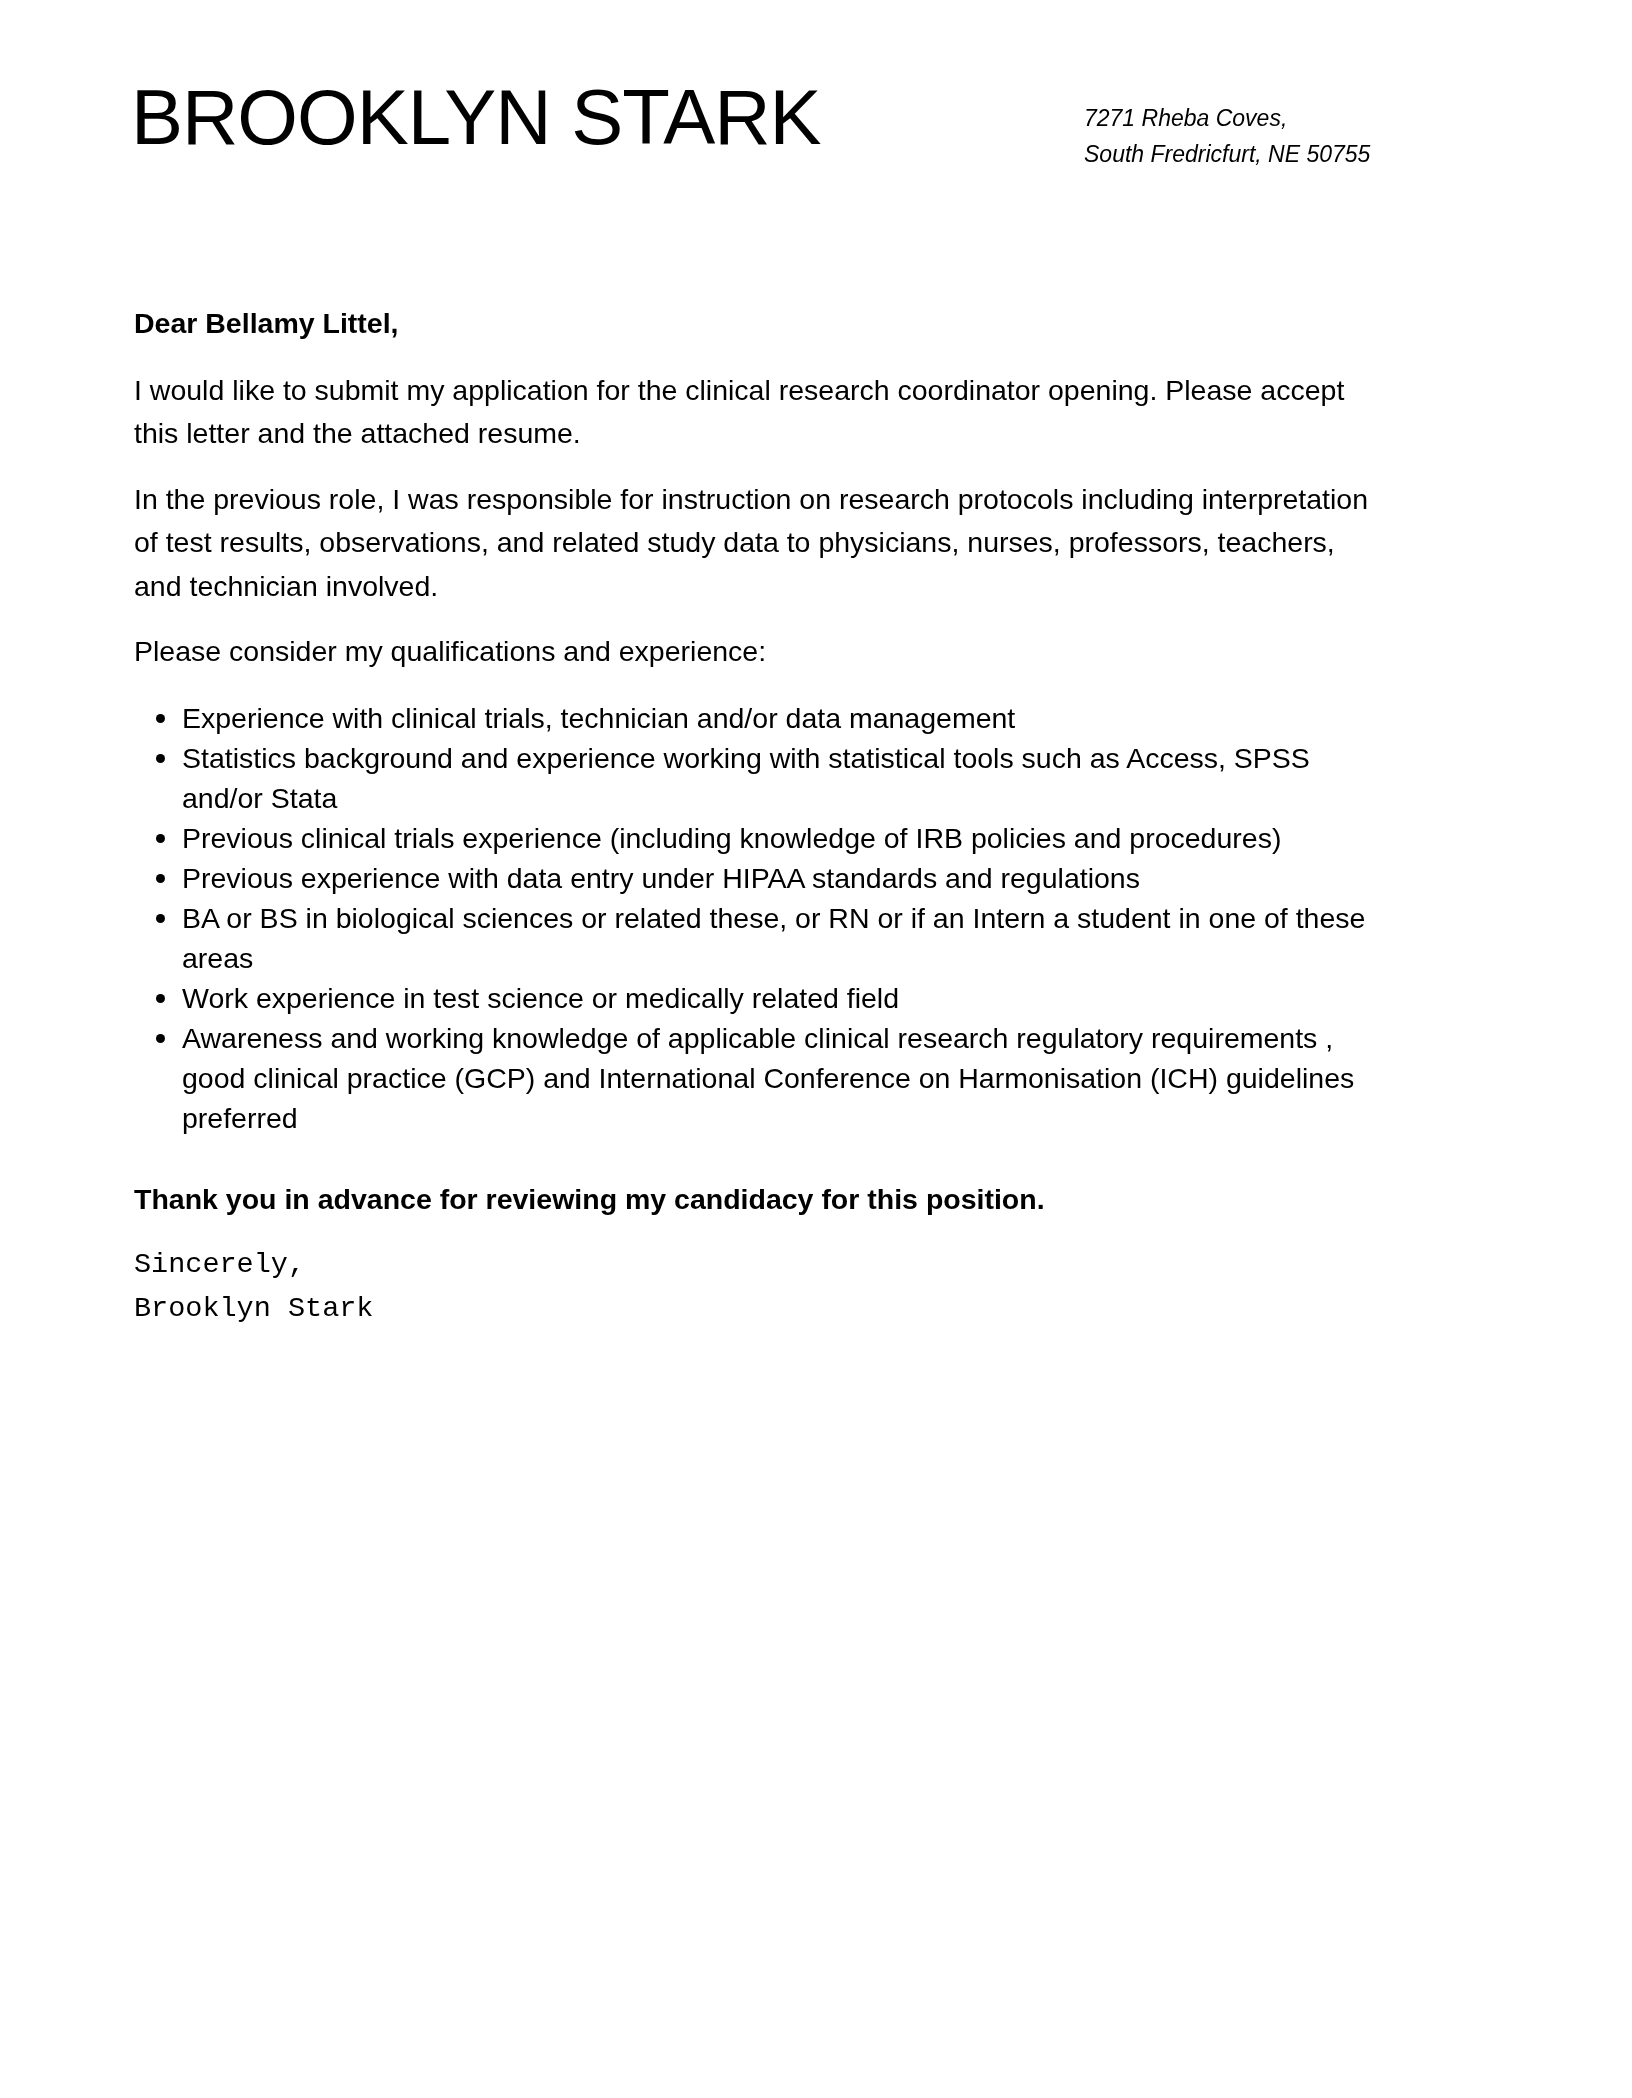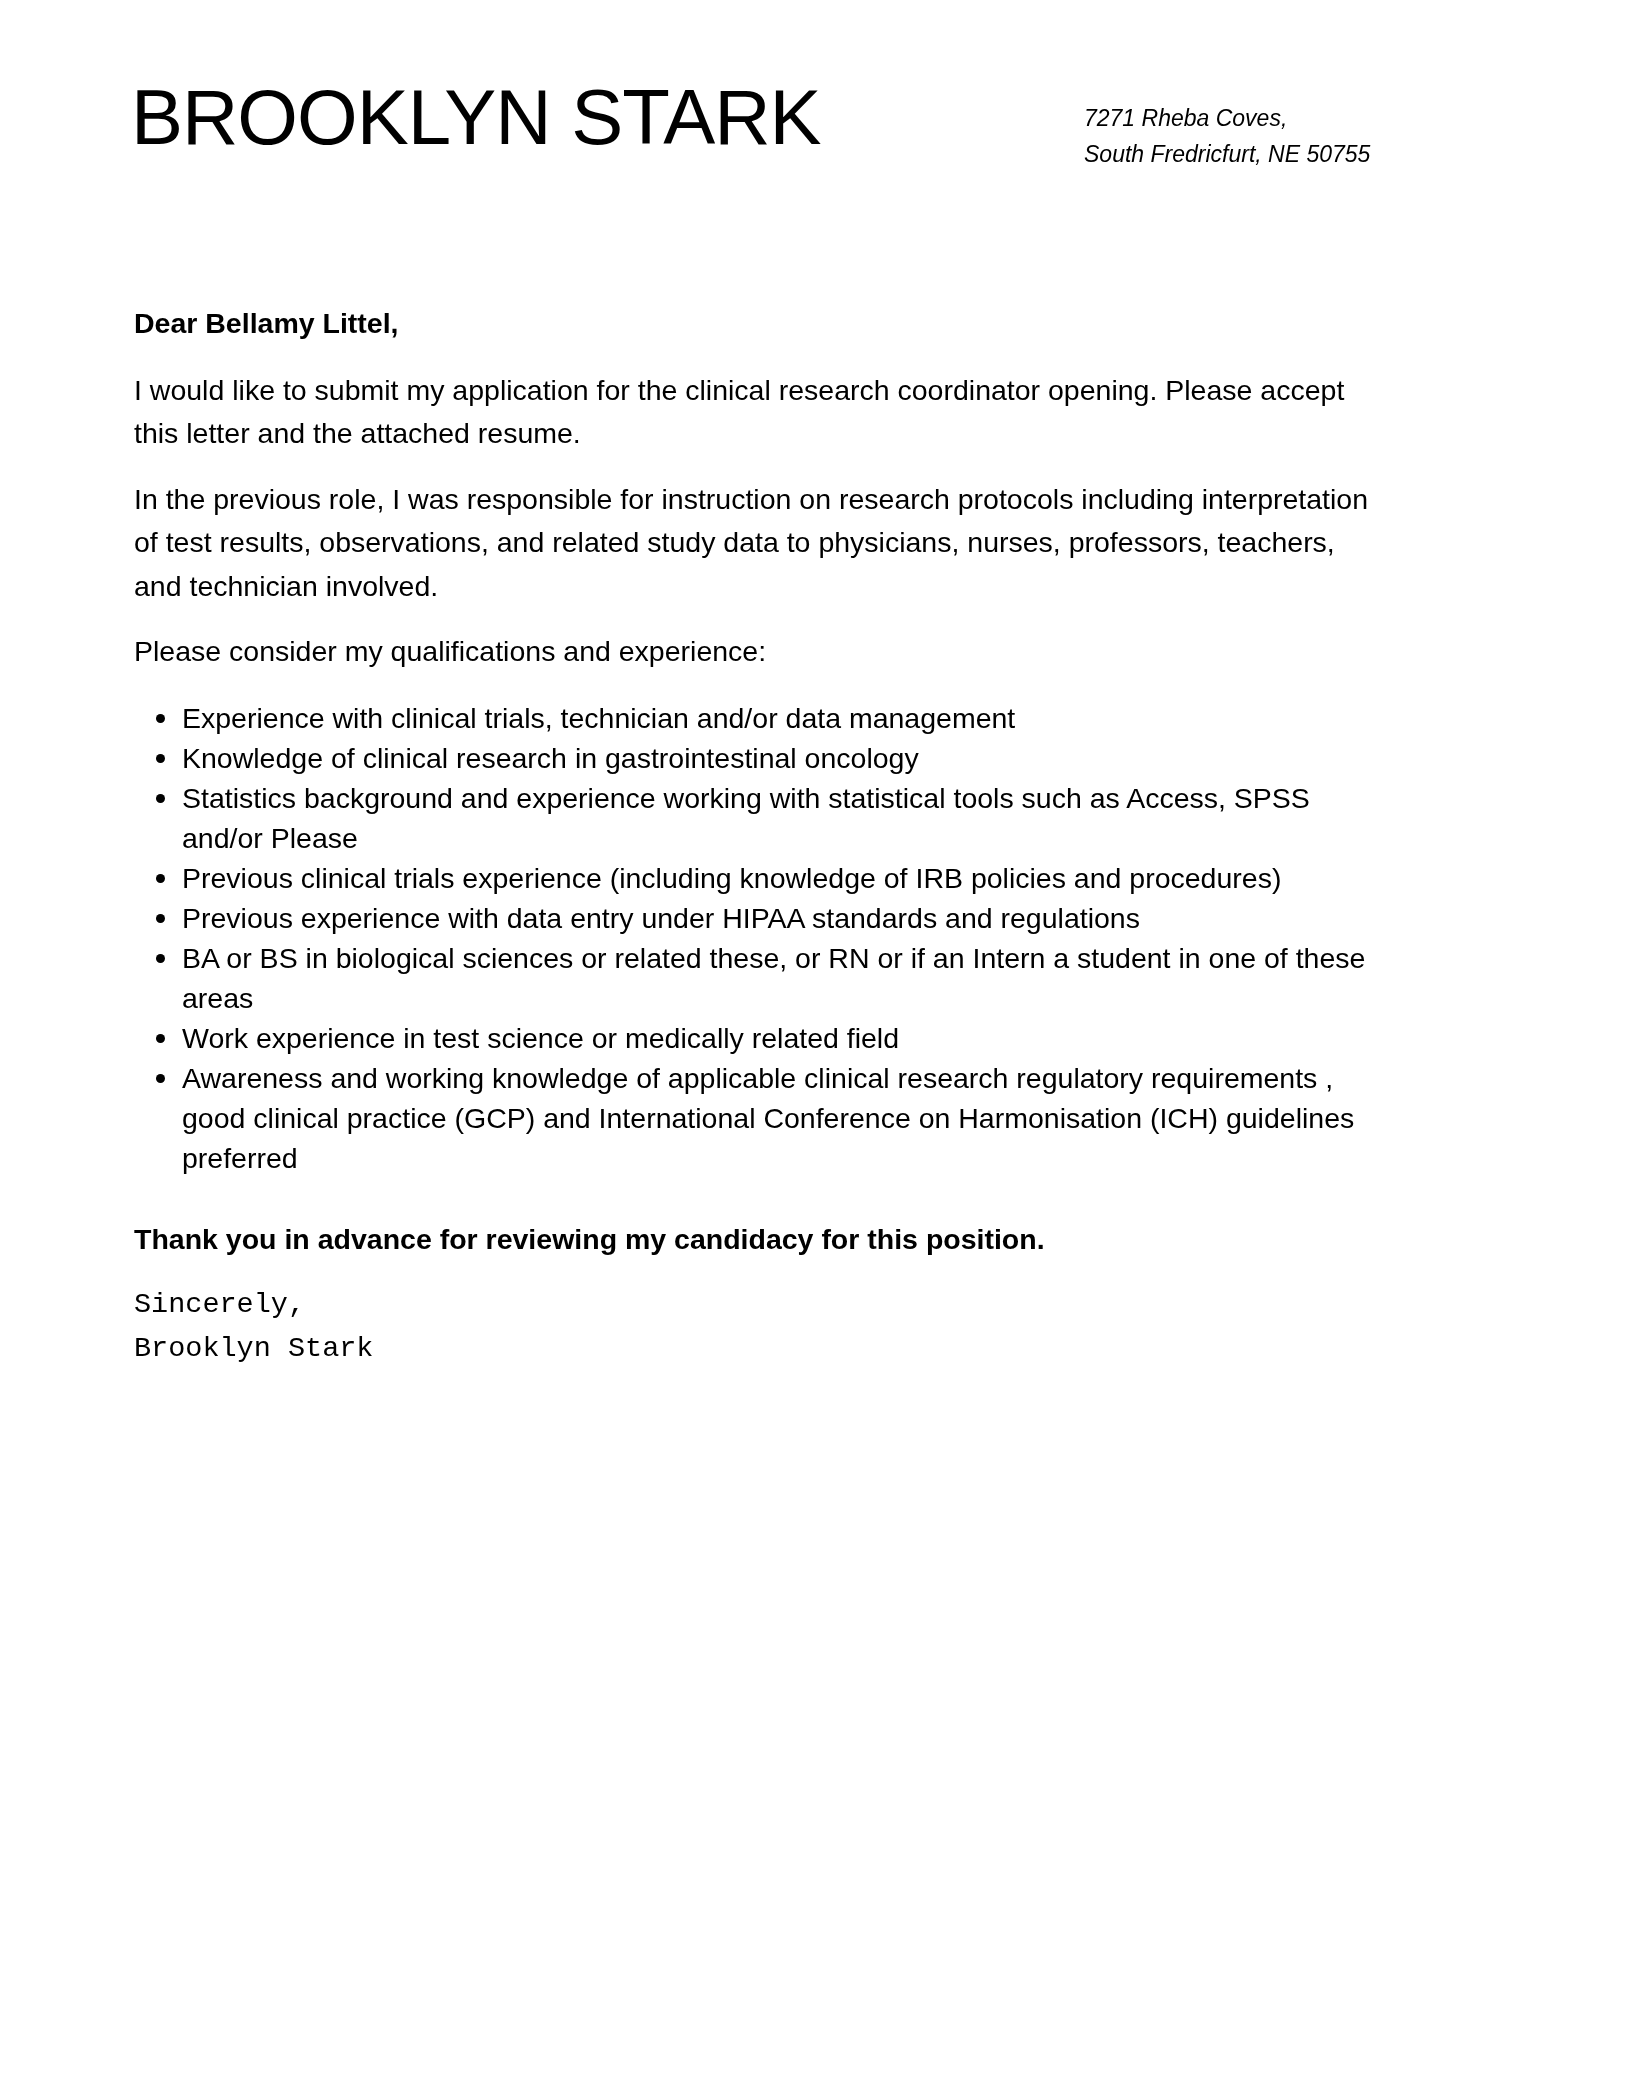--- a/index.html
+++ b/index.html
@@ -115,26 +115,22 @@
 
     <p class="para intro">Please consider my qualifications and experience:</p>
 
     <ul class="list">
       <li class="list-item">
         <span class="bullet"></span>
         <span class="line">Experience with clinical trials, technician and/or data management</span>
       </li>
       <li class="list-item">
         <span class="bullet"></span>
-        <span class="line">Knowledge of clinical research in gastrointestinal oncology</span>
-      </li>
-      <li class="list-item">
-        <span class="bullet"></span>
         <span class="line">Statistics background and experience working with statistical tools such as Access, SPSS</span>
-        <span class="line">and/or Please</span>
+        <span class="line">and/or Stata</span>
       </li>
       <li class="list-item">
         <span class="bullet"></span>
         <span class="line">Previous clinical trials experience (including knowledge of IRB policies and procedures)</span>
       </li>
       <li class="list-item">
         <span class="bullet"></span>
         <span class="line">Previous experience with data entry under HIPAA standards and regulations</span>
       </li>
       <li class="list-item">

